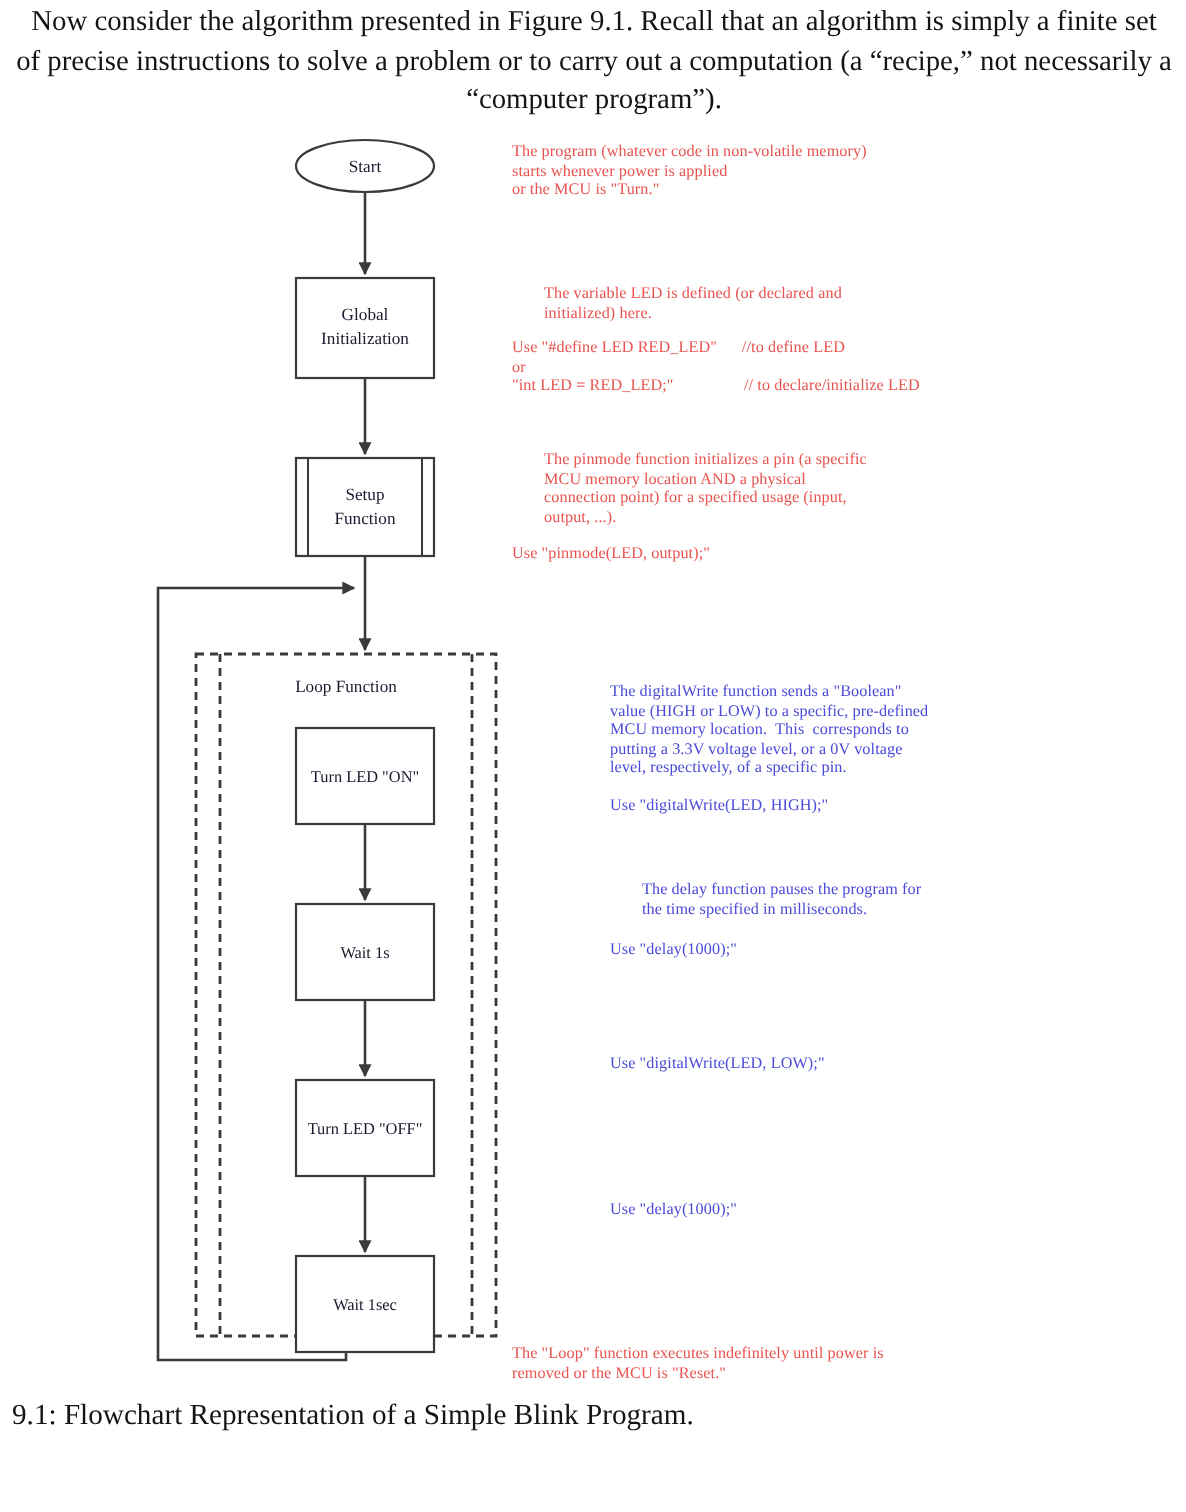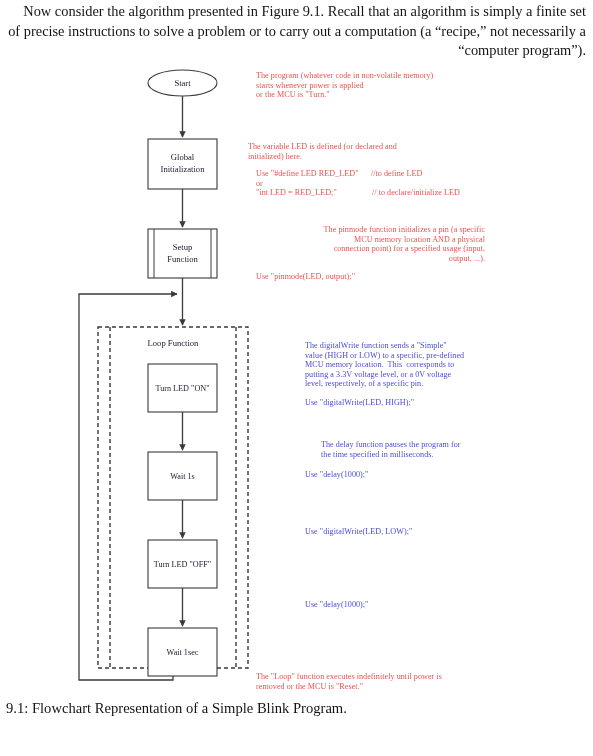--- a/index.html
+++ b/index.html
@@ -17,21 +17,21 @@
   }
 
   
   #intro {
     position: absolute;
     left: 8px;
     top: 2px;
     width: 578px;
     font-size: 14.4px;
     line-height: 19.5px;
-    text-align: right;
+    text-align: center;
     color: #141414;
   }
 
   
   #caption {
     position: absolute;
     left: 6px;
     top: 698px;
     width: 560px;
     font-size: 14.6px;
@@ -139,35 +139,35 @@
     <rect x="148" y="568" width="69" height="48" fill="#ffffff" stroke="#3a3a3a" stroke-width="1.1"></rect>
     <text class="flow-label small" x="182.5" y="595" text-anchor="middle">Wait 1sec</text>
   </g>
 
 </svg>
 
 <div class="note red" style="left:256px; top:71px; width:240px;">The program (whatever code in non-volatile memory)
 starts whenever power is applied
 or the MCU is "Turn."</div>
 
-<div class="note red" style="left:248px; top:142px; width:245px;">The variable LED is defined (or declared and
+<div class="note red" style="left:272px; top:142px; width:245px;">The variable LED is defined (or declared and
 initialized) here.</div>
 
 <div class="note red" style="left:256px; top:169px; width:255px;">Use "#define LED RED_LED"      //to define LED
 or
 "int LED = RED_LED;"                 // to declare/initialize LED</div>
 
-<div class="note red" style="left:240px; top:225px; width:245px;text-align:right;">The pinmode function initializes a pin (a specific
+<div class="note red" style="left:272px; top:225px; width:245px;">The pinmode function initializes a pin (a specific
 MCU memory location AND a physical
 connection point) for a specified usage (input,
 output, ...).</div>
 
 <div class="note red" style="left:256px; top:272px; width:240px;">Use "pinmode(LED, output);"</div>
 
-<div class="note blue" style="left:305px; top:341px; width:235px;">The digitalWrite function sends a "Simple"
+<div class="note blue" style="left:305px; top:341px; width:235px;">The digitalWrite function sends a "Boolean"
 value (HIGH or LOW) to a specific, pre-defined
 MCU memory location.  This  corresponds to
 putting a 3.3V voltage level, or a 0V voltage
 level, respectively, of a specific pin.</div>
 
 <div class="note blue" style="left:305px; top:398px; width:235px;">Use "digitalWrite(LED, HIGH);"</div>
 
 <div class="note blue" style="left:321px; top:440px; width:235px;">The delay function pauses the program for
 the time specified in milliseconds.</div>
 

